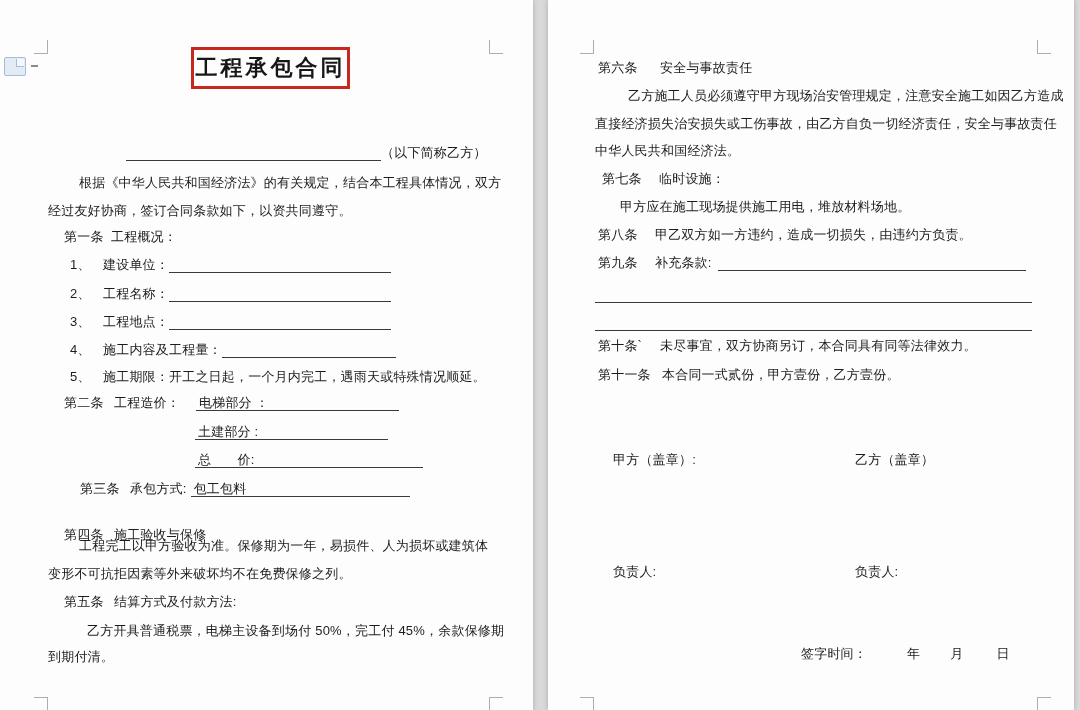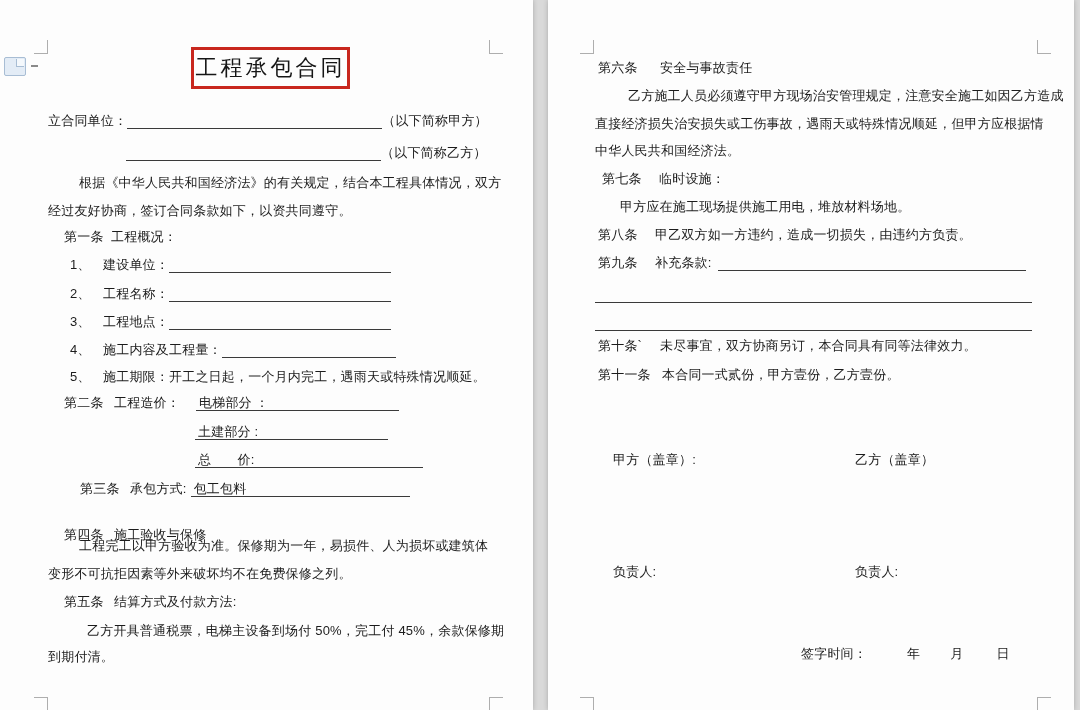--- a/index.html
+++ b/index.html
@@ -34,21 +34,21 @@
     border-bottom:1px solid #3a3a3a;
     height:15px; vertical-align:bottom;
   }
   .filled { padding-left:3px; height:16px; }
 
   .title-box {
     position:absolute; left:191px; top:47px; width:153px; height:36px;
     border:3px solid #c8271e;
     display:flex; align-items:center; justify-content:center;
     font-family:"Liberation Serif", serif;
-    font-weight:normal; font-size:22px; letter-spacing:3px; color:#161616;
+    font-weight:bold; font-size:22px; letter-spacing:3px; color:#161616;
     background:#fdfdfd;
   }
 
   .mark { position:absolute; width:13px; height:13px; }
   .m-tl { border-right:1px solid #aeaeae; border-bottom:1px solid #aeaeae; }
   .m-tr { border-left:1px solid #aeaeae;  border-bottom:1px solid #aeaeae; }
   .m-bl { border-right:1px solid #aeaeae; border-top:1px solid #aeaeae; }
   .m-br { border-left:1px solid #aeaeae;  border-top:1px solid #aeaeae; }
 
   .doc-icon {
@@ -82,23 +82,20 @@
   <div class="mark m-br" style="left:489px;top:697px"></div>
   <div class="mark m-tl" style="left:580px;top:40px"></div>
   <div class="mark m-tr" style="left:1037px;top:40px"></div>
   <div class="mark m-bl" style="left:580px;top:697px"></div>
   <div class="mark m-br" style="left:1037px;top:697px"></div>
 
   <div class="title-box">
     <span>工程承包合同</span>
   </div>
 
-  <div class="line" style="left:48px;top:112px">
-    <span>立合同单位：</span><span class="blank" style="width:255px"></span><span>（以下简称甲方）</span>
-  </div>
 
   <div class="line" style="left:126px;top:144px">
     <span class="blank" style="width:255px"></span><span>（以下简称乙方）</span>
   </div>
 
   <div class="line" style="left:79px;top:174px">根据《中华人民共和国经济法》的有关规定，结合本工程具体情况，双方</div>
   <div class="line" style="left:48px;top:202px">经过友好协商，签订合同条款如下，以资共同遵守。</div>
 
   <div class="line" style="left:64px;top:228px">
     <span class="b num w47">第一条</span><span class="b">工程概况：</span>
@@ -143,21 +140,21 @@
   <div class="line" style="left:64px;top:593px">
     <span class="b num w50">第五条</span><span class="b">结算方式及付款方法:</span>
   </div>
   <div class="line" style="left:87px;top:622px">乙方开具普通税票，电梯主设备到场付 50%，完工付 45%，余款保修期</div>
   <div class="line" style="left:48px;top:648px">到期付清。</div>
 
   <div class="line" style="left:598px;top:59px">
     <span class="b num w62">第六条</span><span class="b">安全与事故责任</span>
   </div>
   <div class="line" style="left:628px;top:87px">乙方施工人员必须遵守甲方现场治安管理规定，注意安全施工如因乙方造成</div>
-  <div class="line" style="left:595px;top:115px">直接经济损失治安损失或工伤事故，遇雨天或特殊情况顺延，但甲方应根据情</div>
+  <div class="line" style="left:595px;top:115px">直接经济损失治安损失或工伤事故，由乙方自负一切经济责任，安全与事故责任</div>
   <div class="line" style="left:595px;top:142px">中华人民共和国经济法。</div>
 
   <div class="line" style="left:602px;top:170px">
     <span class="b num w57">第七条</span><span class="b">临时设施：</span>
   </div>
   <div class="line" style="left:620px;top:198px">甲方应在施工现场提供施工用电，堆放材料场地。</div>
 
   <div class="line" style="left:598px;top:226px">
     <span class="b num w57">第八条</span><span>甲乙双方如一方违约，造成一切损失，由违约方负责。</span>
   </div>

